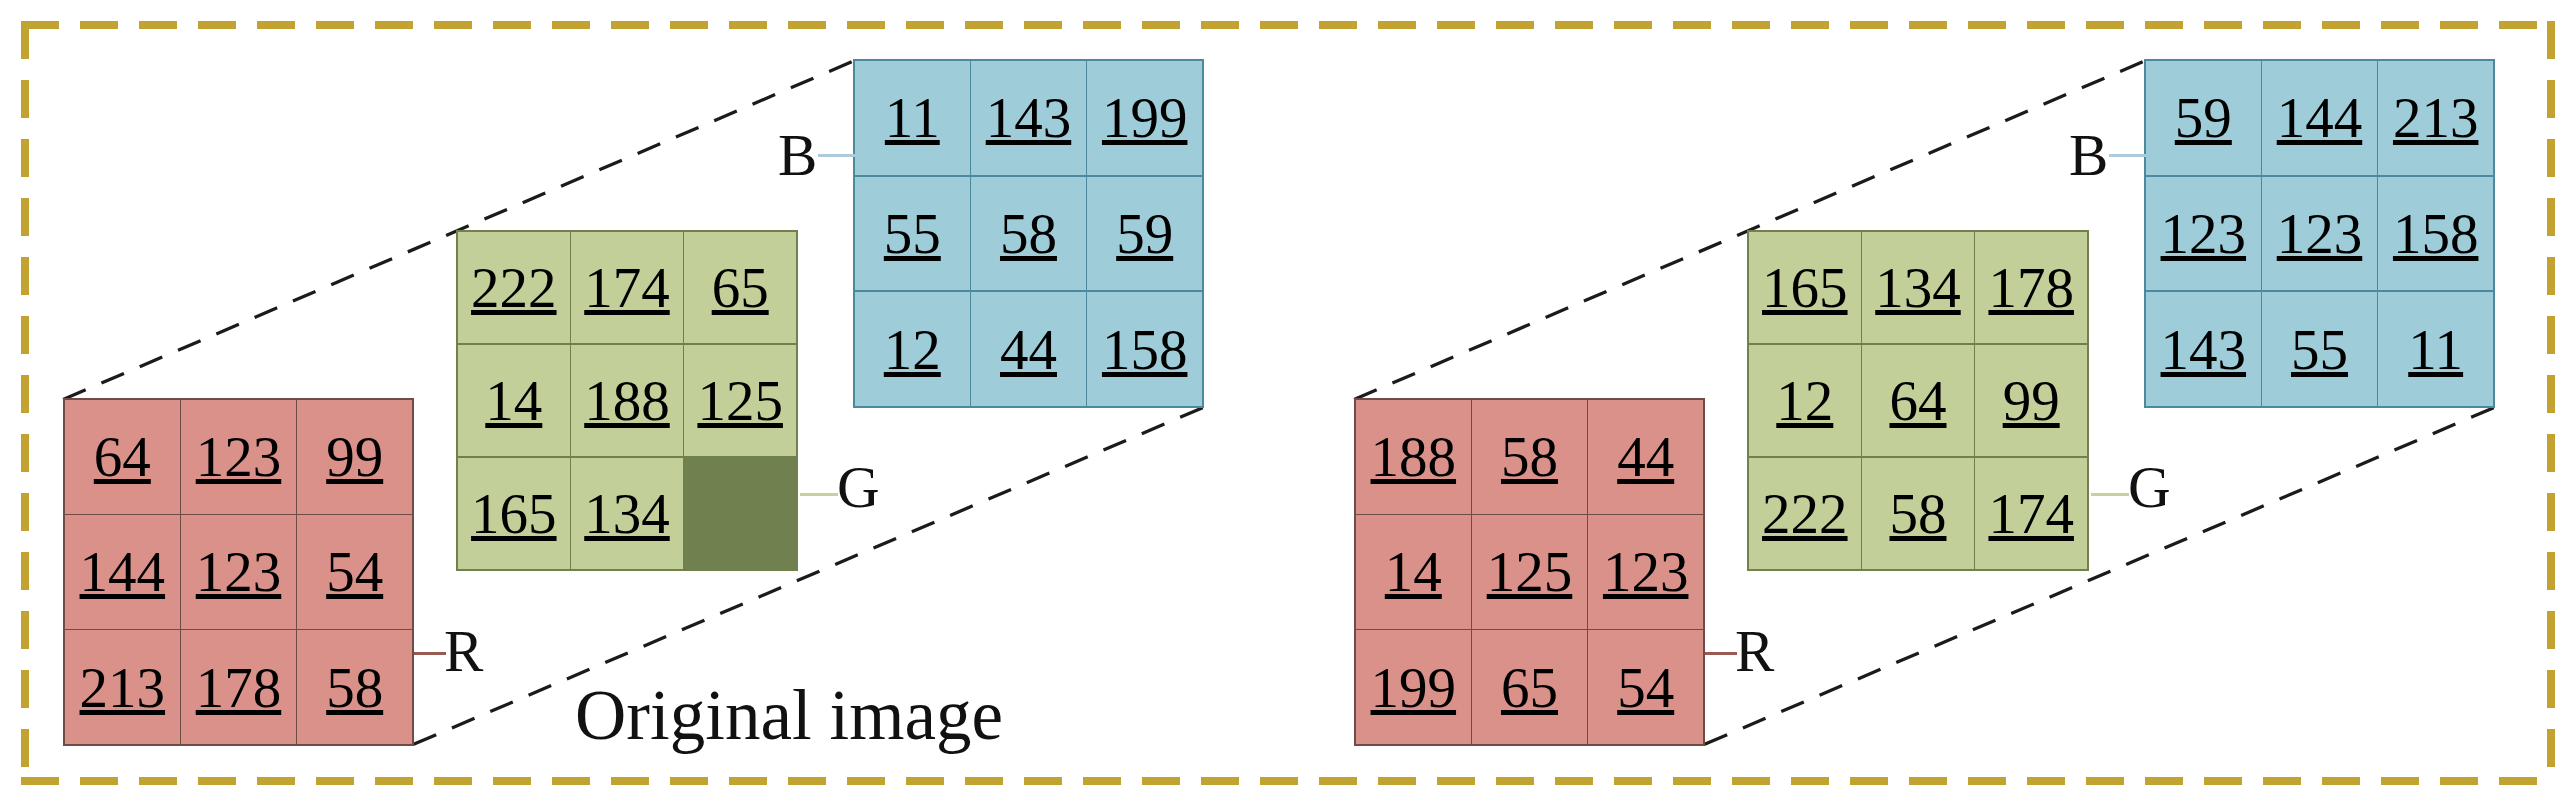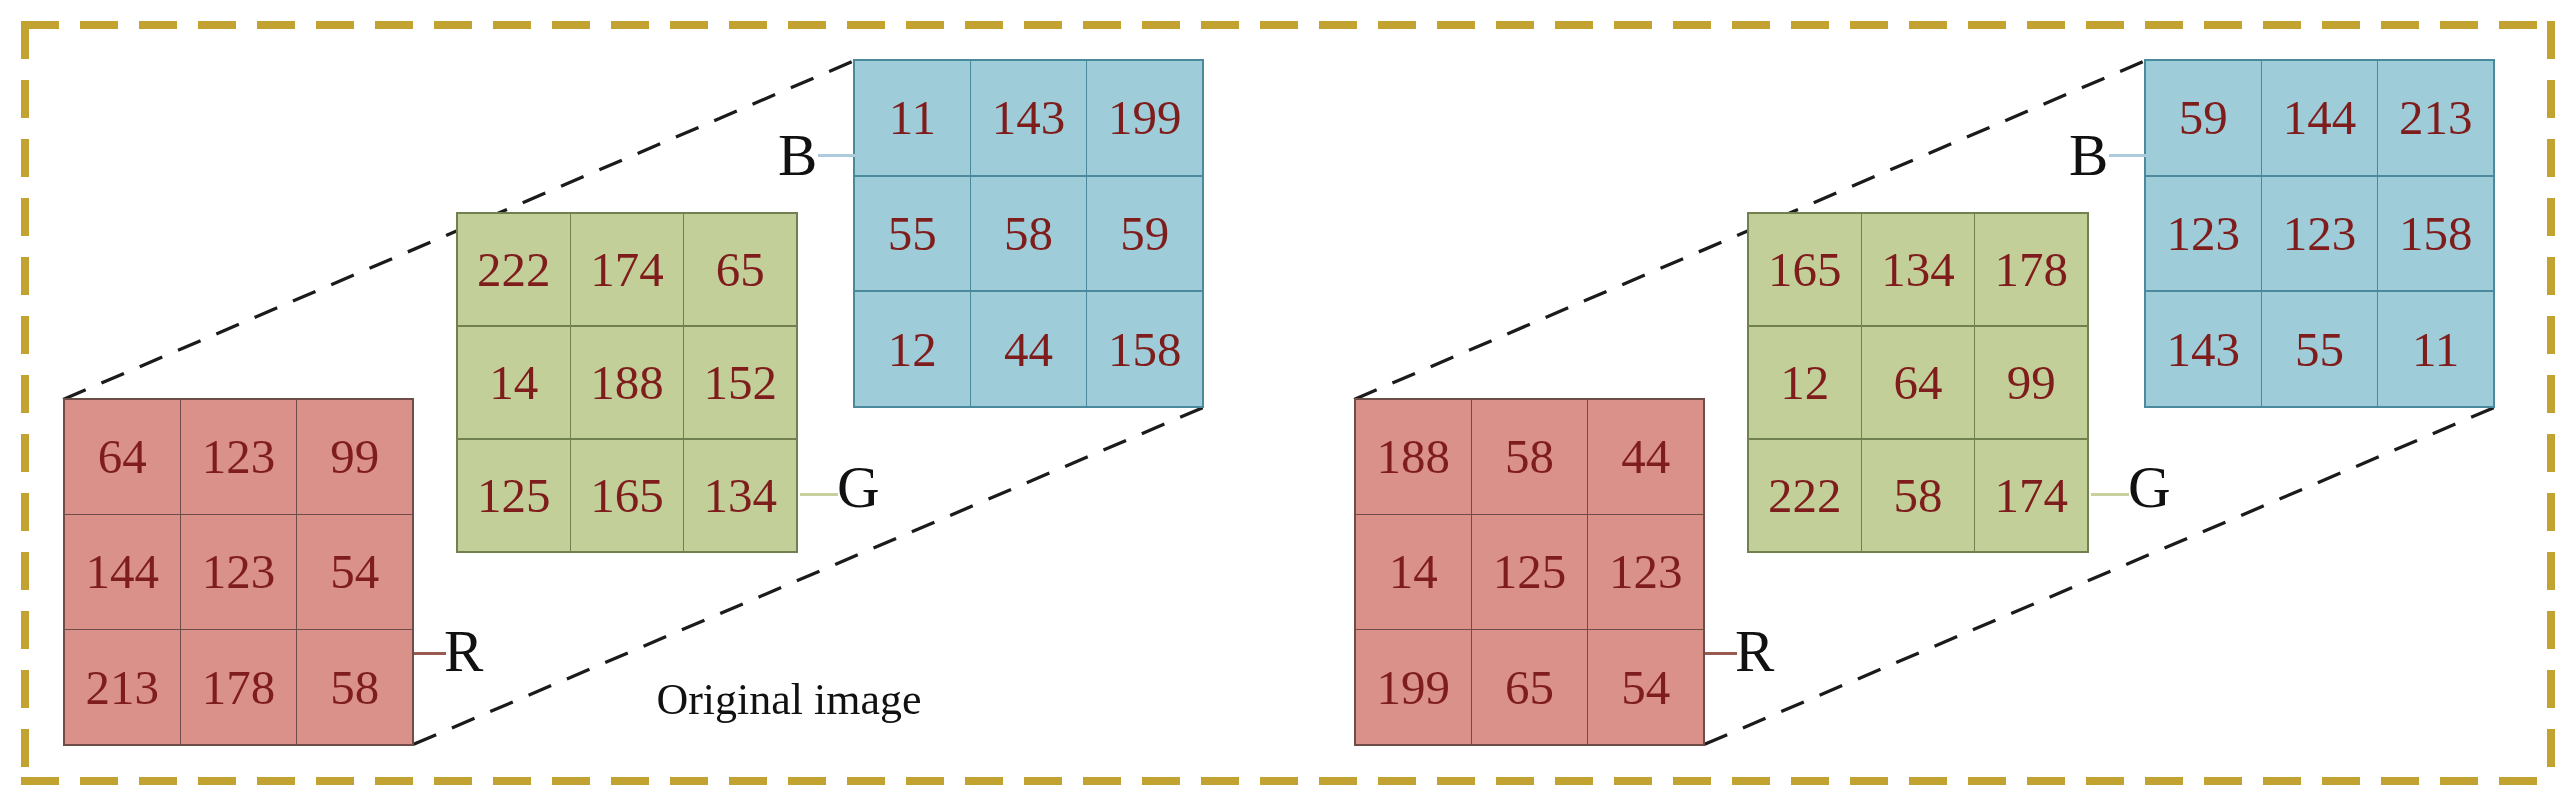--- a/index.html
+++ b/index.html
@@ -25,43 +25,43 @@
   .depth-svg line{stroke:#1b1b1b;stroke-width:4;stroke-dasharray:30 21;}
 
   
   .mat{
     position:absolute;box-sizing:border-box;
     display:grid;grid-template-columns:repeat(3,1fr);grid-template-rows:repeat(3,1fr);
     gap:1.6px;border:2.5px solid;padding:0;
   }
   .mat .cell{
     display:flex;align-items:center;justify-content:center;
-    font-size:49px;line-height:1;color:#7f1d1d;
+    font-size:57px;line-height:1;color:#000000;text-decoration:underline;
   }
   .mat-r{left:63px;top:398px;width:351px;height:348px;border-color:var(--red-line);background:var(--red-line);}
   .mat-r .cell{background:var(--red-fill);}
-  .mat-g{left:456px;top:212px;width:342px;height:341px;border-color:var(--green-line);background:var(--green-line);}
+  .mat-g{left:456px;top:230px;width:342px;height:341px;border-color:var(--green-line);background:var(--green-line);}
   .mat-g .cell{background:var(--green-fill);}
   .mat-b{left:853px;top:59px;width:351px;height:349px;border-color:var(--blue-line);background:var(--blue-line);}
   .mat-b .cell{background:var(--blue-fill);}
 
   
   .chan-label{position:absolute;font-size:59px;line-height:1;color:#111;}
   .lbl-b{left:778px;top:126px;}
   .lbl-g{left:837px;top:458px;}
   .lbl-r{left:444px;top:622px;}
   .conn{position:absolute;height:3.3px;}
   .conn-b{left:818px;top:154px;width:37px;background:var(--conn-b);}
   .conn-g{left:800px;top:493px;width:38px;background:var(--conn-g);}
   .conn-r{left:414px;top:652px;width:32px;background:var(--conn-r);}
 
   
   .caption{
     position:absolute;left:503px;top:675px;width:572px;
-    text-align:center;font-size:44px;line-height:1.15;color:#111;white-space:nowrap;
+    text-align:center;font-size:71px;line-height:1.15;color:#111;white-space:nowrap;
   }
 </style>
 </head>
 <body>
 
 <div class="frame-strip frame-top"></div>
 <div class="frame-strip frame-bottom"></div>
 <div class="frame-strip vert frame-left"></div>
 <div class="frame-strip vert frame-right"></div>
 
@@ -82,21 +82,20 @@
     <div class="cell">44</div>
     <div class="cell">158</div>
   </div>
 
   <div class="mat mat-g">
     <div class="cell">222</div>
     <div class="cell">174</div>
     <div class="cell">65</div>
     <div class="cell">14</div>
     <div class="cell">188</div>
-    <div class="cell">152</div>
     <div class="cell">125</div>
     <div class="cell">165</div>
     <div class="cell">134</div>
   </div>
 
   <div class="mat mat-r">
     <div class="cell">64</div>
     <div class="cell">123</div>
     <div class="cell">99</div>
     <div class="cell">144</div>

